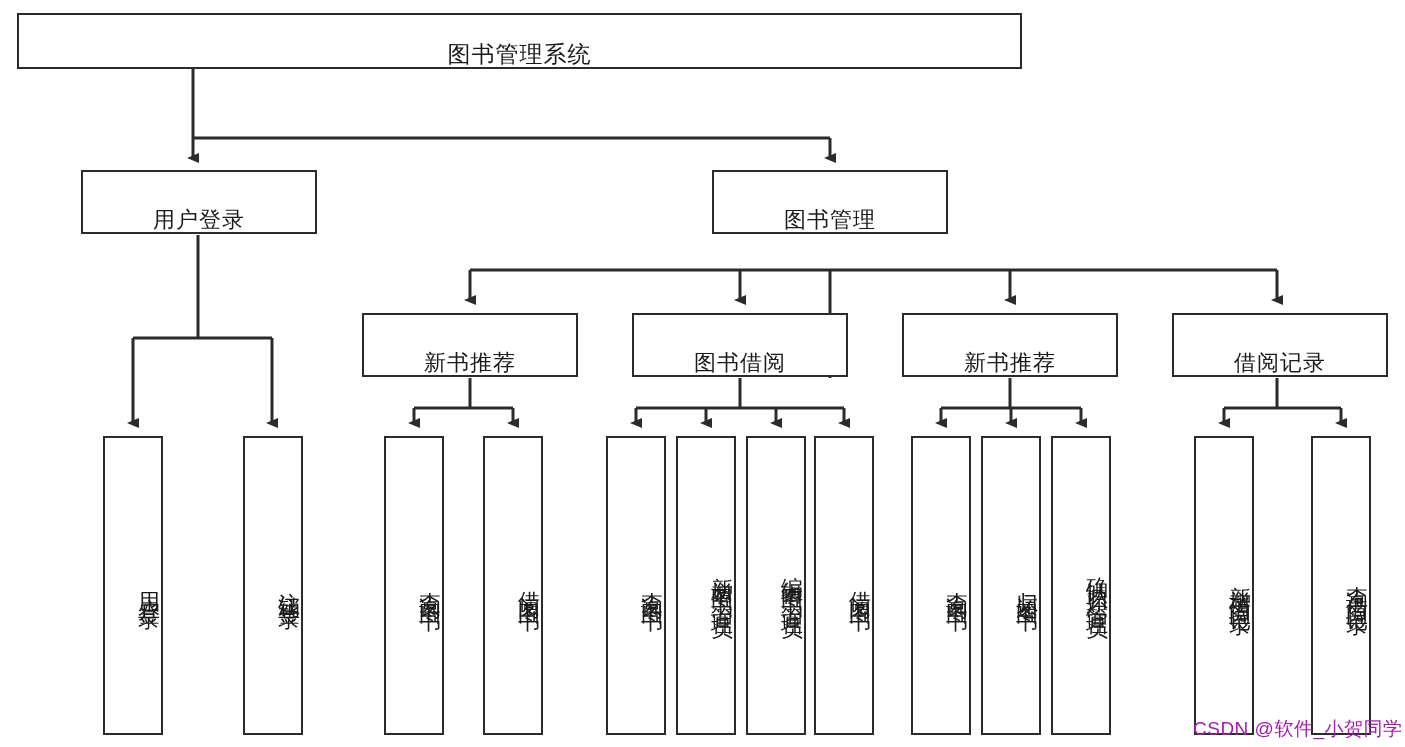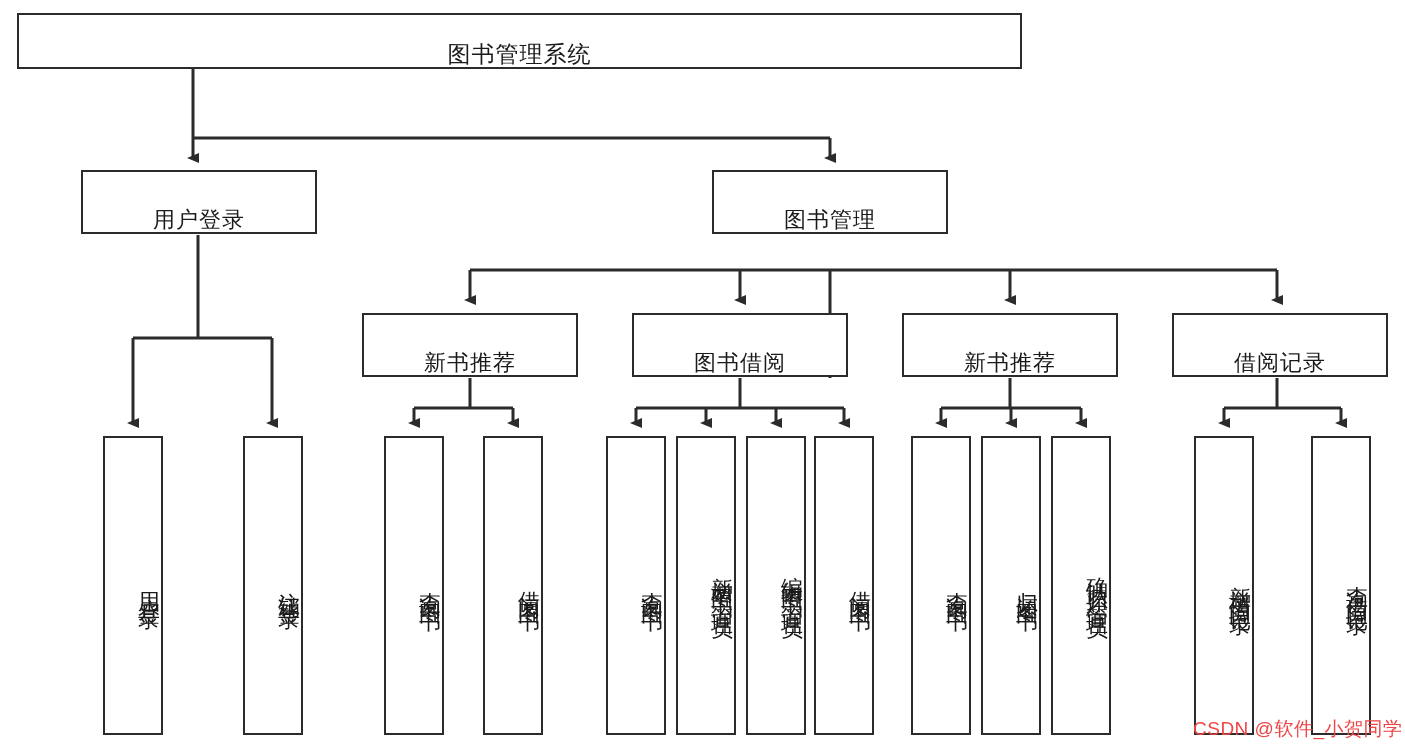--- a/index.html
+++ b/index.html
@@ -57,21 +57,21 @@
     top: 0;
     width: 1405px;
     height: 747px;
     pointer-events: none;
   }
   .watermark {
     position: absolute;
     left: 1193px;
     top: 716px;
     font-size: 19px;
-    color: #ef4444;
+    color: #a21caf;
     white-space: nowrap;
     letter-spacing: 0.5px;
   }
 </style>
 </head>
 <body>
 
 <div id="canvas">
 
   <svg class="edges" viewBox="0 0 1405 747">

